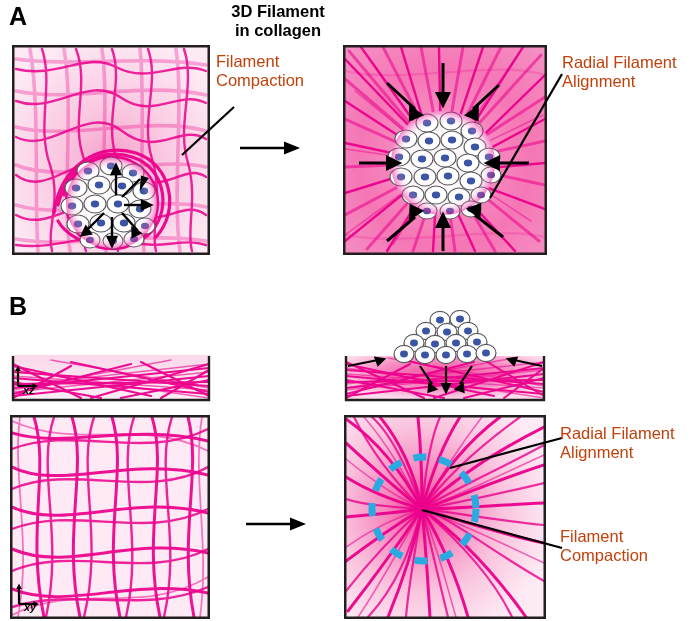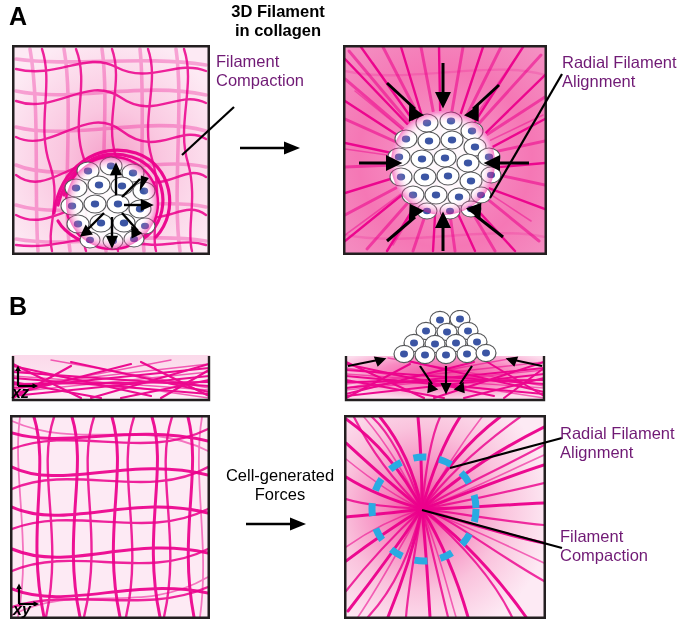--- a/index.html
+++ b/index.html
@@ -32,38 +32,39 @@
     font-weight: bold;
     font-size: 16.5px;
     color: #000;
     text-align: center;
     line-height: 1.18;
     white-space: pre-line;
   }
   .callout {
     position: absolute;
     font-size: 16.5px;
-    color: #701a75;
+    color: #c2410c;
     line-height: 1.18;
     white-space: pre-line;
   }
   .mid-label {
     position: absolute;
     font-size: 16.5px;
     color: #000;
     text-align: center;
     line-height: 1.18;
     white-space: pre-line;
   }
   .axis-label {
     position: absolute;
-    font-size: 16px;
+    font-size: 11px;
     font-weight: bold;
     font-style: italic;
     color: #000;
+    margin-left: 11px;
   }
   svg { display: block; }
   .svgbox { position: absolute; }
 </style>
 </head>
 <body>
 
 <div class="figure">
 
   <div class="panel-letter" style="left:9px; top:2px;">A</div>
@@ -504,22 +505,20 @@
           <path d="M92,79 l-7.8,-3.1 1.3,7.6 z" transform="rotate(16 92 79)"></path>
         <path d="M102,56 L102,76"></path>
           <path d="M102,82 l-3.8,-8 7.6,0 z"></path>
         <path d="M128,56 L116,74"></path>
           <path d="M112,79 l7.8,-3.1 -1.3,7.6 z" transform="rotate(-16 112 79)"></path>
       </g>
       <path d="M2,46 L2,90 L200,90 L200,46" fill="none" stroke="#231f20" stroke-width="2.4"></path>
     </svg>
   </div>
 
-  <div class="mid-label" style="left:218px; top:466px; width:124px;">Cell-generated
-Forces</div>
   <div class="svgbox" style="left:244px; top:513px;">
     <svg width="64" height="22" viewBox="0 0 64 22">
       <path d="M2,11 L50,11" stroke="#000" stroke-width="2.6"></path>
       <path d="M62,11 L46,4.4 L46,17.6 Z" fill="#000"></path>
     </svg>
   </div>
 
   <div class="svgbox" style="left:10px; top:415px;">
     <svg width="200" height="204" viewBox="0 0 200 204">
       <defs>

